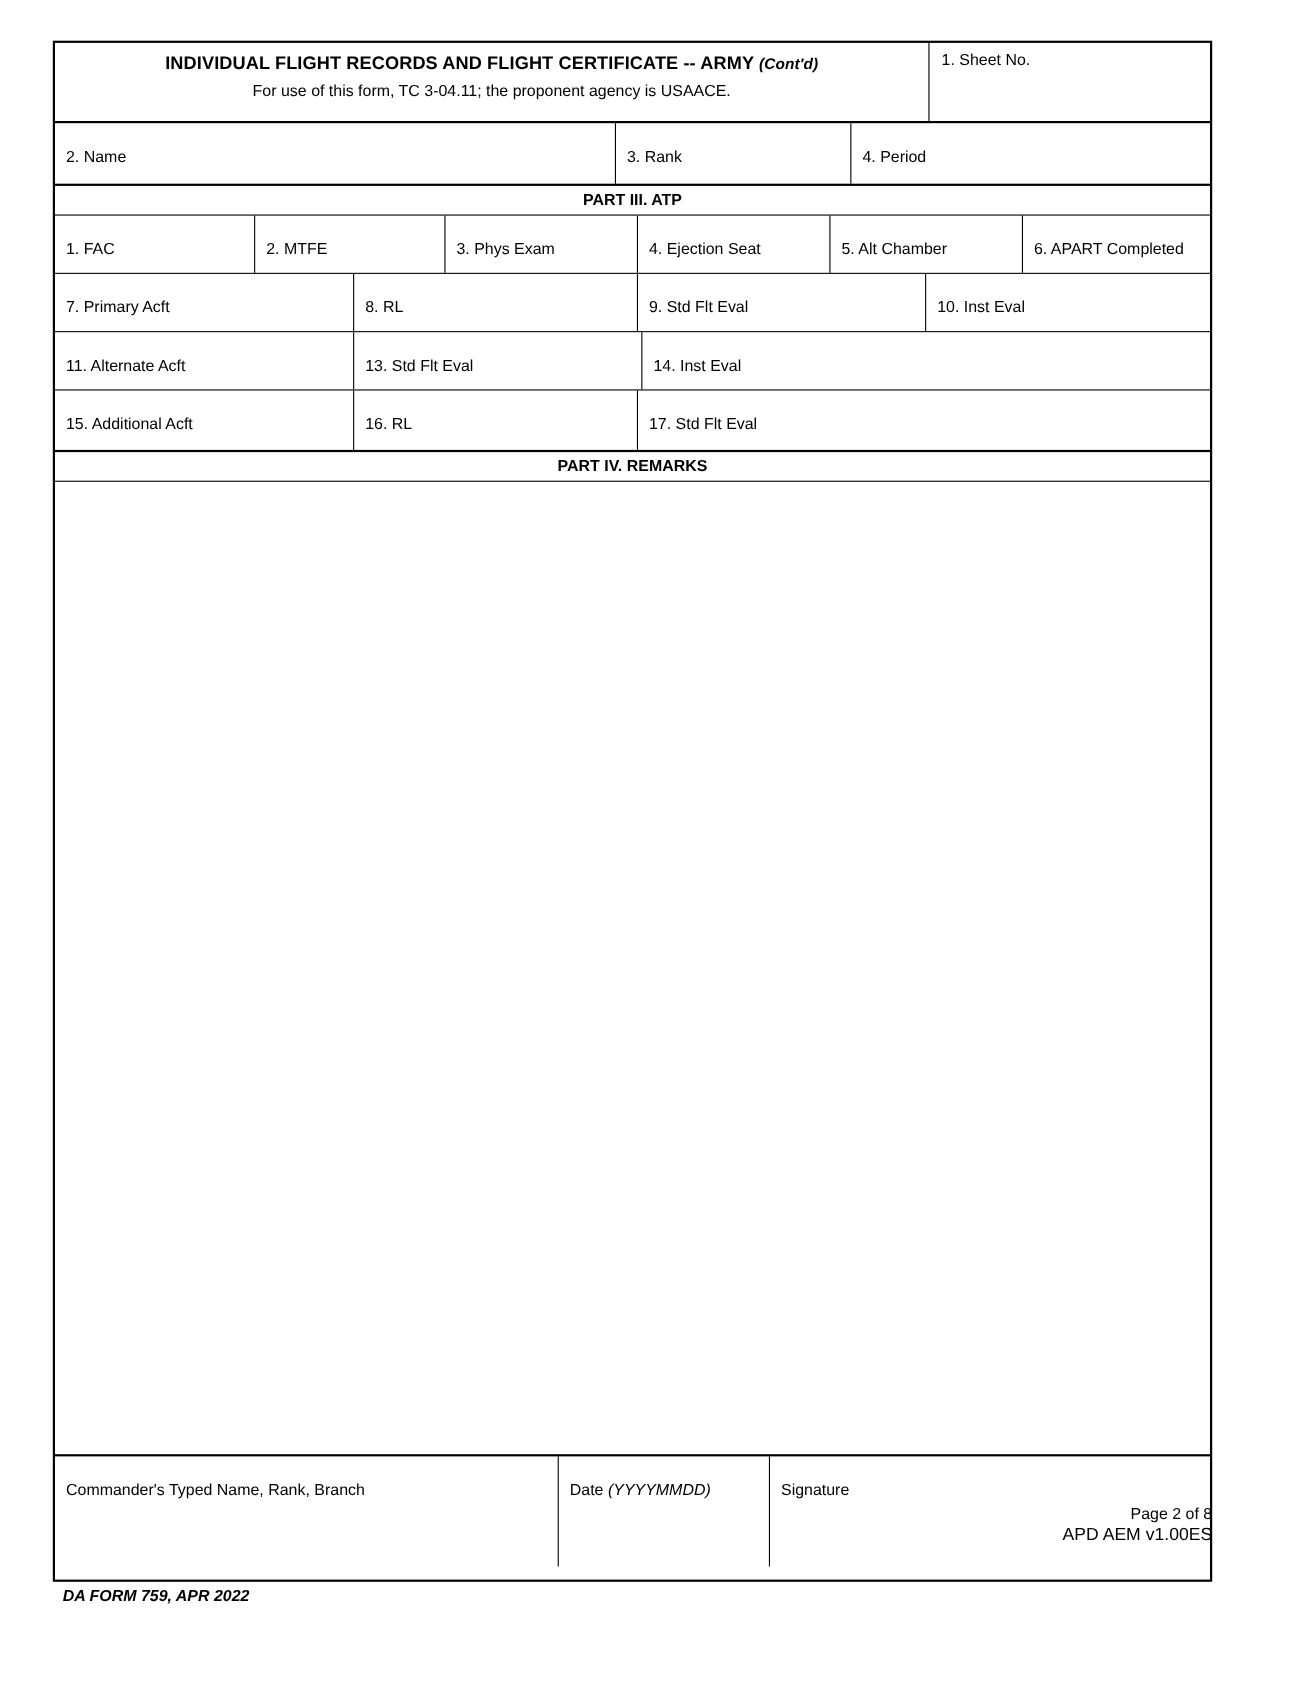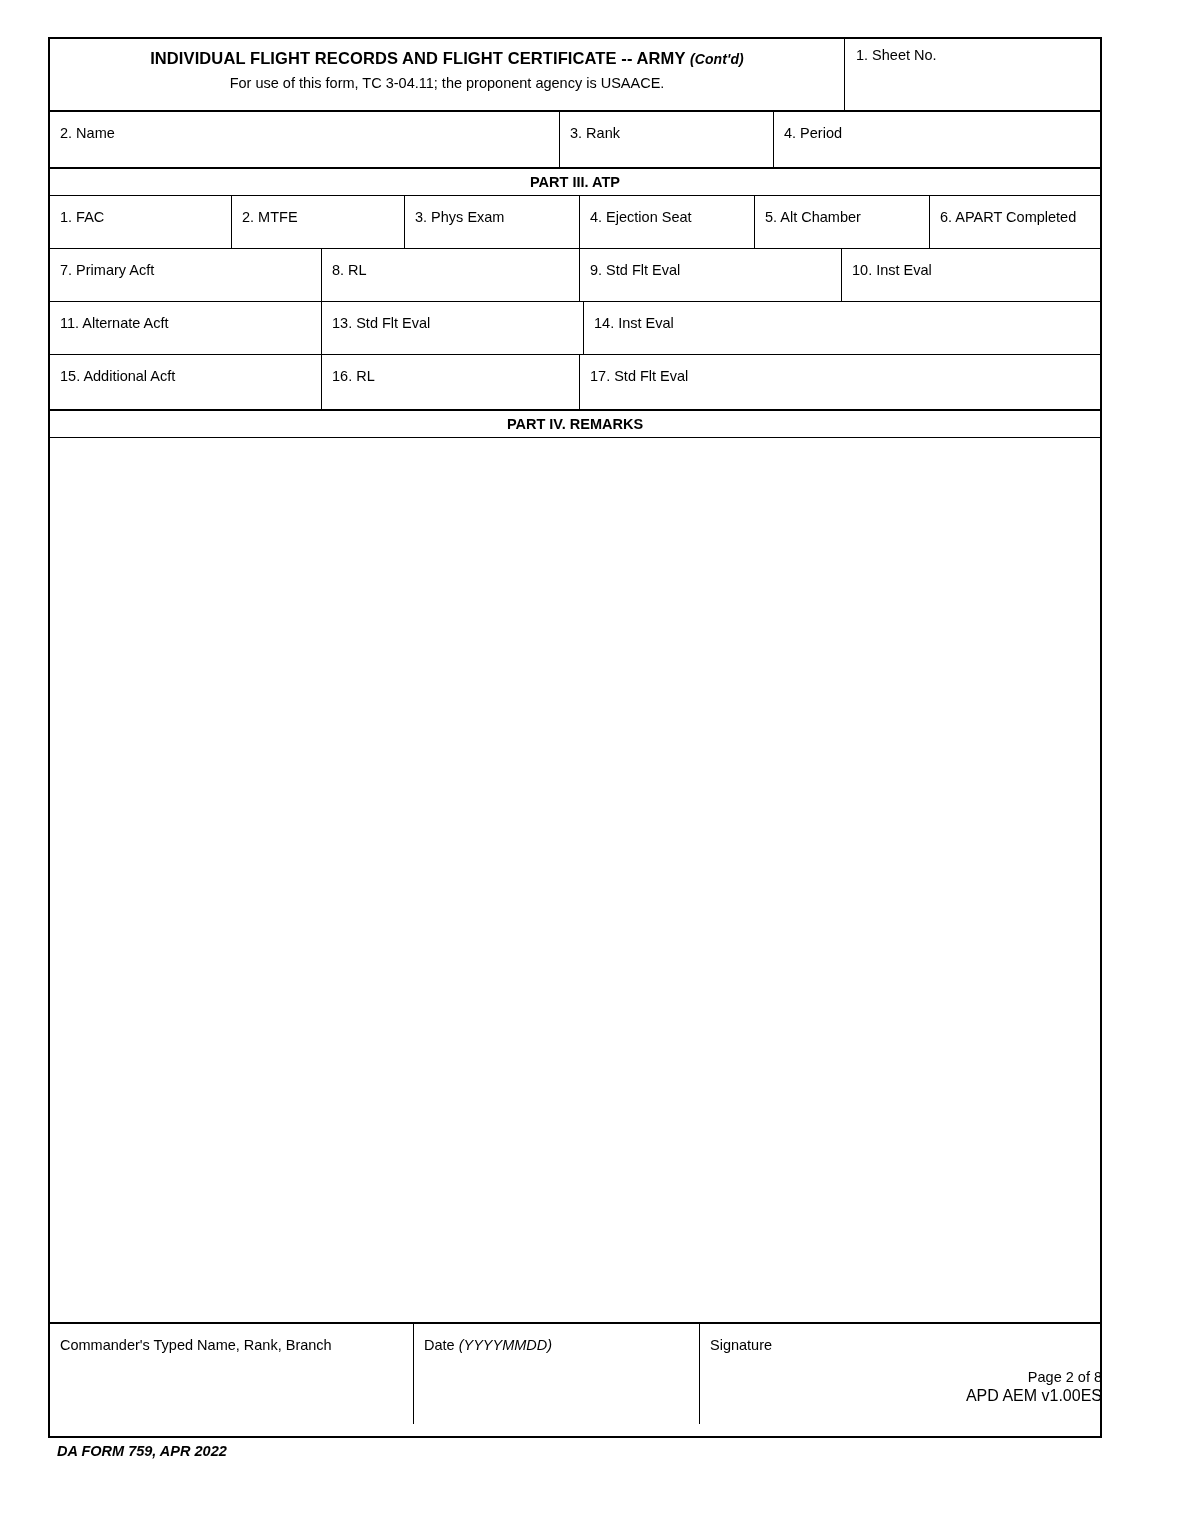--- a/index.html
+++ b/index.html
@@ -37,21 +37,21 @@
 
   .row {
     display: flex;
     box-sizing: border-box;
     width: 100%;
   }
 
   .cell {
     box-sizing: border-box;
     position: relative;
-    padding: 12px 0 0 10px;
+    padding: 22px 0 0 10px;
     font-size: 14.5px;
     line-height: 1.25;
     border-right: 1px solid #000;
   }
   .cell:last-child { border-right: none; }
 
   .cell-label {
     display: block;
     white-space: nowrap;
   }
@@ -134,21 +134,21 @@
   .remarks-area {
     height: 886px;
     border-bottom: 2px solid #000;
     box-sizing: border-box;
   }
 
   
   .sig-row {
     height: 100px;
   }
-  .sig-name { width: 364px; }
+  .sig-name { width: 458px; }
   .sig-sign { width: 400px; }
   .sig-date { flex: 1; }
   .ital { font-style: italic; }
 
   
   .footer-left {
     position: absolute;
     left: 57px;
     top: 1443px;
     font-size: 14.5px;

